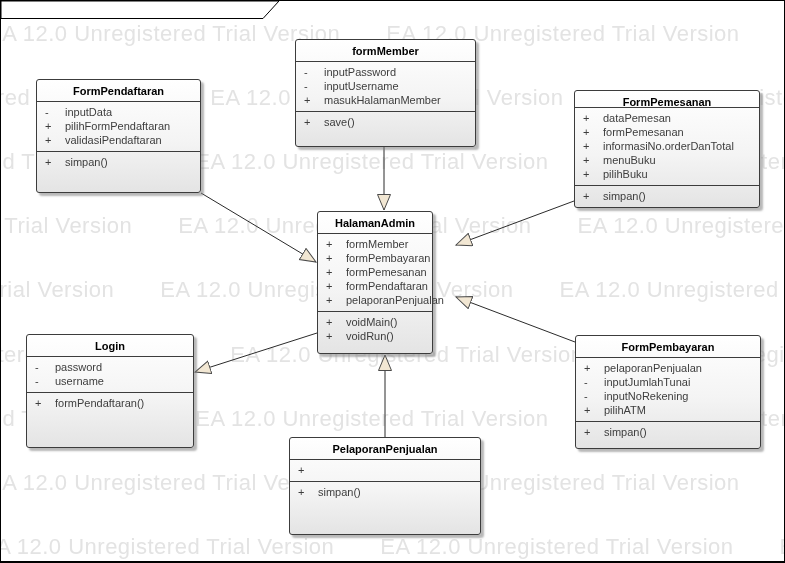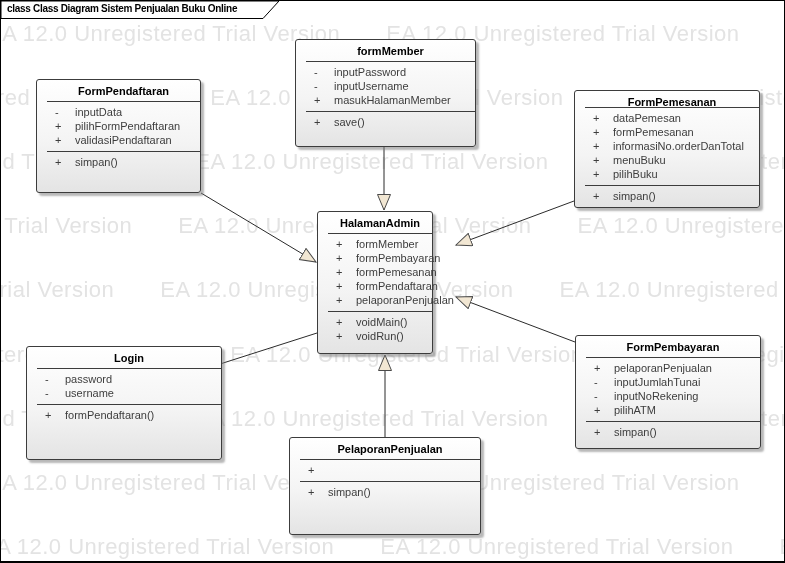--- a/index.html
+++ b/index.html
@@ -37,21 +37,20 @@
   .uml-class {
     position: absolute;
     box-sizing: border-box;
     display: flex; flex-direction: column;
     border: 1px solid #3c3c3c;
     border-radius: 3px;
     background: linear-gradient(180deg, #ffffff 0%, #f4f4f4 55%, #e4e4e4 100%);
     box-shadow: 3px 3px 2px rgba(125,125,125,0.55);
     font-size: 11px;
     color: #3d3d3d;
-    padding-left: 10px;
   }
   .uml-title {
     font-weight: bold;
     text-align: center;
     color: #000;
     padding: 5px 4px 4px 4px;
     border-bottom: 1px solid #3c3c3c;
     white-space: nowrap; overflow: hidden;
   }
   .compartment { padding: 3px 0 4px 0; }
@@ -89,21 +88,20 @@
         <line x1="573" y1="200" x2="455" y2="244" stroke="#2b2b2b" stroke-width="1" marker-end="url(#gen-arrow)"></line>
         <line x1="574" y1="341" x2="455" y2="296" stroke="#2b2b2b" stroke-width="1" marker-end="url(#gen-arrow)"></line>
         <line x1="384" y1="436" x2="384" y2="354" stroke="#2b2b2b" stroke-width="1" marker-end="url(#gen-arrow)"></line>
         <line x1="316" y1="332" x2="194" y2="371" stroke="#2b2b2b" stroke-width="1" marker-end="url(#gen-arrow)"></line>
       </g>
   </svg>
 
   <svg id="frame-tab" width="284" height="20">
     <path d="M0,0 L278,0 L262,17.5 L0,17.5 Z" fill="#ffffff" stroke="#000000" stroke-width="1"></path>
   </svg>
-  <div id="frame-tab-label">class Class Diagram Sistem Penjualan Buku Online</div>
 
   <div id="nodes">
       <div class="uml-class" style="left: 294px; top: 38px; width: 181px; height: 108px;">
         <div class="uml-title">formMember</div>
         <div class="compartment attrs">
           <div class="member">
             <span class="vis">-</span>
             <span class="mname">inputPassword</span>
           </div>
           <div class="member">
@@ -204,21 +202,21 @@
           <div class="member">
             <span class="vis">+</span>
             <span class="mname">voidMain()</span>
           </div>
           <div class="member">
             <span class="vis">+</span>
             <span class="mname">voidRun()</span>
           </div>
         </div>
       </div>
-      <div class="uml-class" style="left: 25px; top: 333px; width: 196px; height: 114px; margin-top: 12px;">
+      <div class="uml-class" style="left: 25px; top: 333px; width: 168px; height: 114px;">
         <div class="uml-title">Login</div>
         <div class="compartment attrs">
           <div class="member">
             <span class="vis">-</span>
             <span class="mname">password</span>
           </div>
           <div class="member">
             <span class="vis">-</span>
             <span class="mname">username</span>
           </div>

